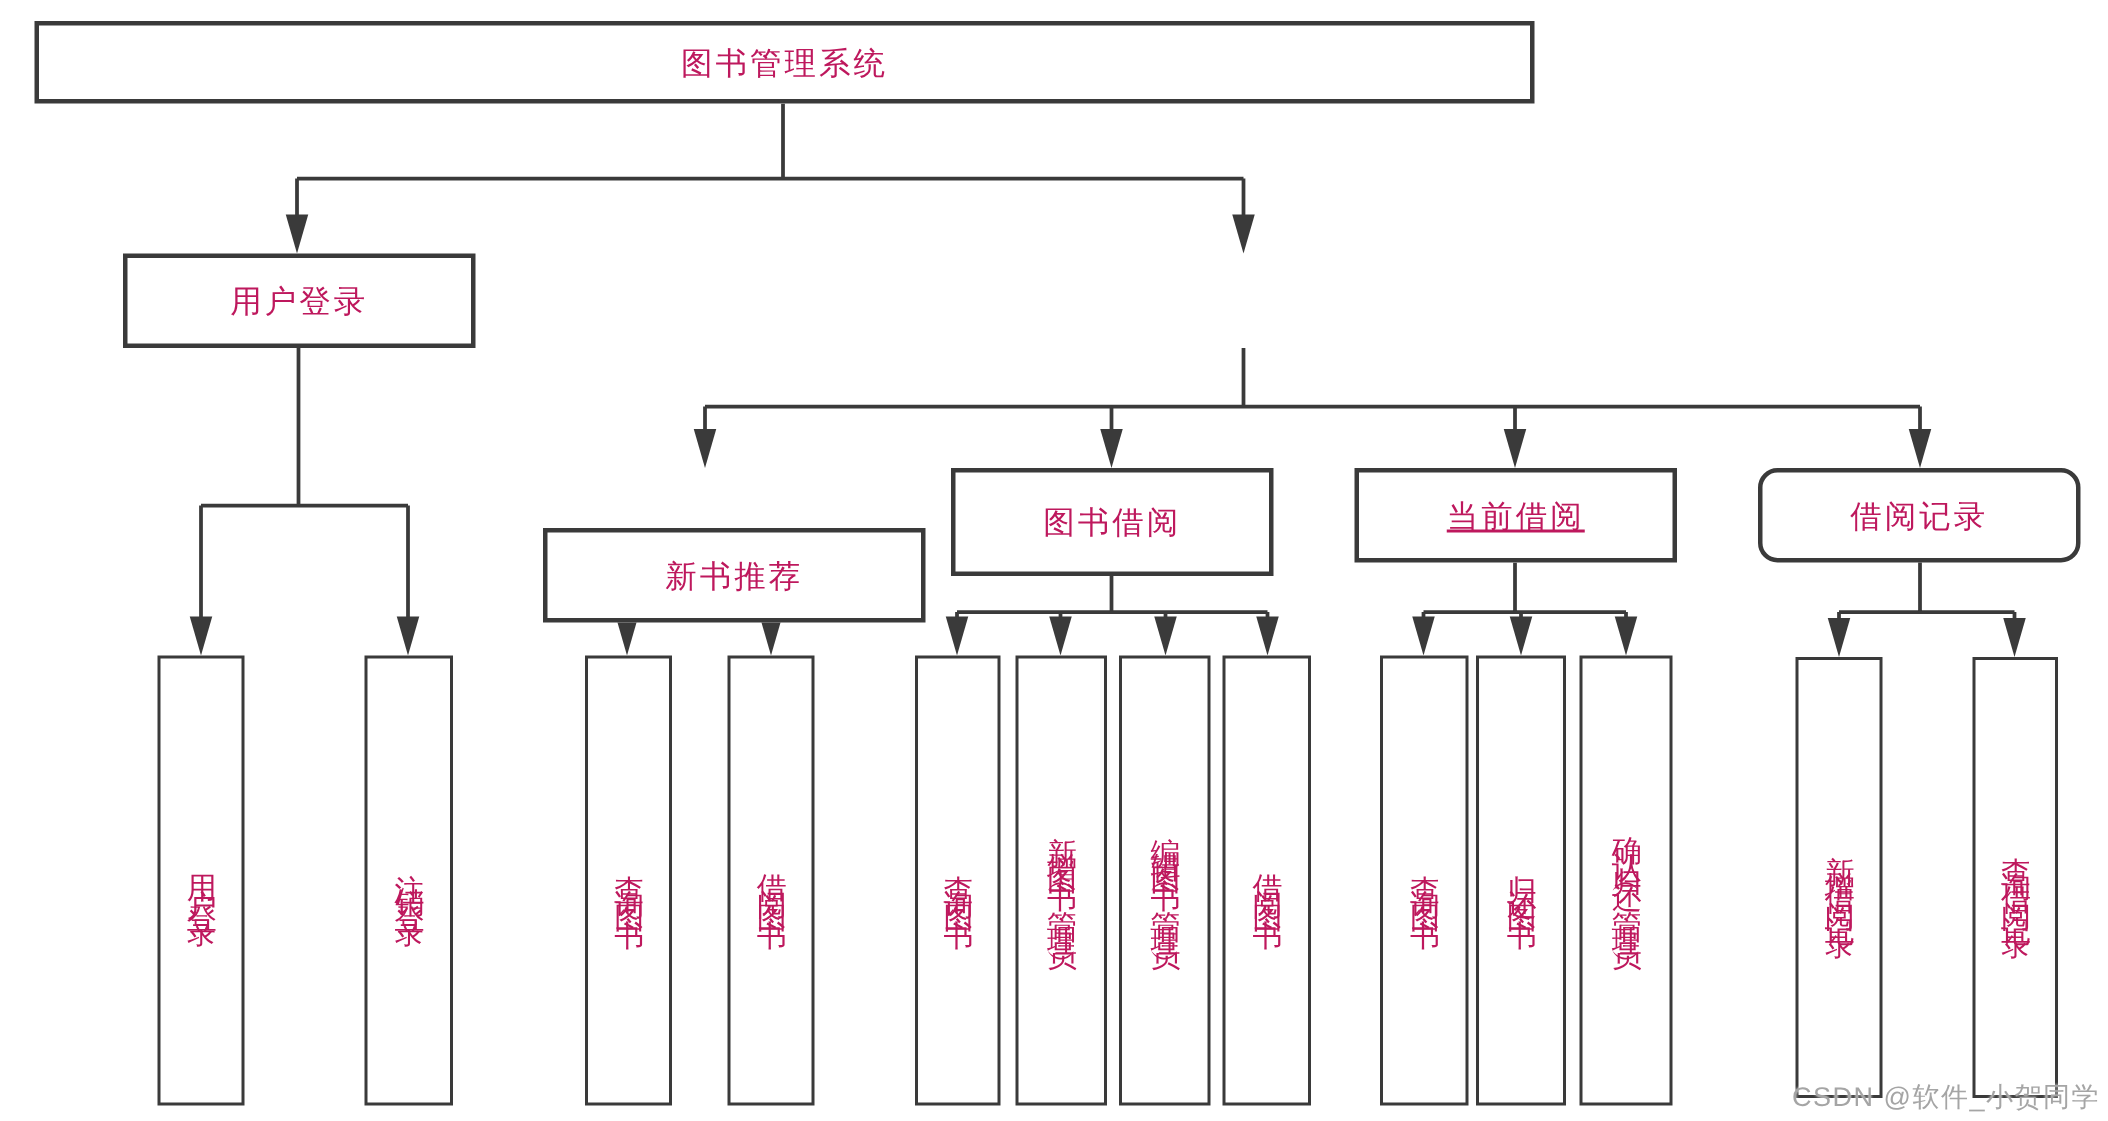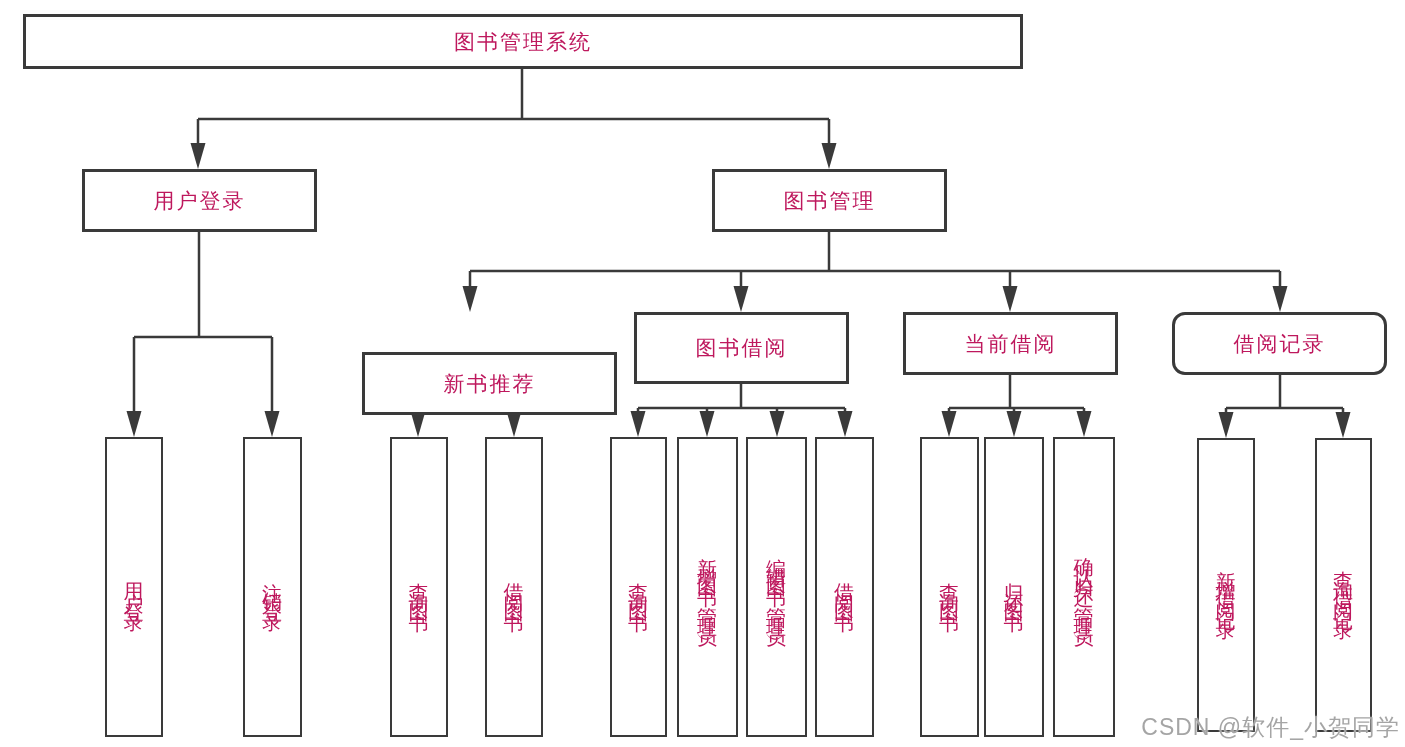--- a/index.html
+++ b/index.html
@@ -39,21 +39,21 @@
     text-orientation: mixed;
     font-size: 20px;
     letter-spacing: 10px;
     line-height: 1;
   }
   #watermark {
     position: absolute;
     right: 5px;
     bottom: 4px;
     z-index: 2;
-    font-size: 23px;
+    font-size: 18px;
     color: #a5a5a5;
     letter-spacing: 1px;
     text-shadow: 0 0 2px #ffffff;
     white-space: nowrap;
   }
 </style>
 </head>
 <body>
 
 <div id="canvas">
@@ -87,25 +87,24 @@
       <polygon points="1006.5,411 1021.5,411 1014,437"></polygon>
       <polygon points="1076.5,411 1091.5,411 1084,437"></polygon>
       <polygon points="1218.5,412 1233.5,412 1226,438"></polygon>
       <polygon points="1335.5,412 1350.5,412 1343,438"></polygon>
     </g>
   </svg>
 
   <div class="box hbox" style="left:23px; top:14px; width:1000px; height:55px;">图书管理系统</div>
 
   <div class="box hbox" style="left:82px; top:169px; width:235px; height:63px;">用户登录</div>
-  <div class="box hbox" style="left:712px; top:169px; width:235px; height:63px;">图书管理</div>
 
   <div class="box hbox" style="left:362px; top:312px; width:255px; height:63px;margin-top:40px;">新书推荐</div>
   <div class="box hbox" style="left:634px; top:312px; width:215px; height:72px;">图书借阅</div>
-  <div class="box hbox" style="left:903px; top:312px; width:215px; height:63px;">当前借阅</div>
+  <div class="box hbox" style="left:903px; top:312px; width:215px; height:63px;text-decoration:underline;">当前借阅</div>
   <div class="box hbox" style="left:1172px; top:312px; width:215px; height:63px;border-radius:13px;">借阅记录</div>
 
   <div class="box vbox" style="left:105px; top:437px; width:58px; height:300px;">用户登录</div>
   <div class="box vbox" style="left:243px; top:437px; width:59px; height:300px;">注销登录</div>
 
   <div class="box vbox" style="left:390px; top:437px; width:58px; height:300px;">查询图书</div>
   <div class="box vbox" style="left:485px; top:437px; width:58px; height:300px;">借阅图书</div>
 
   <div class="box vbox" style="left:610px; top:437px; width:57px; height:300px;">查询图书</div>
   <div class="box vbox" style="left:677px; top:437px; width:61px; height:300px;">新增图书（管理员）</div>

